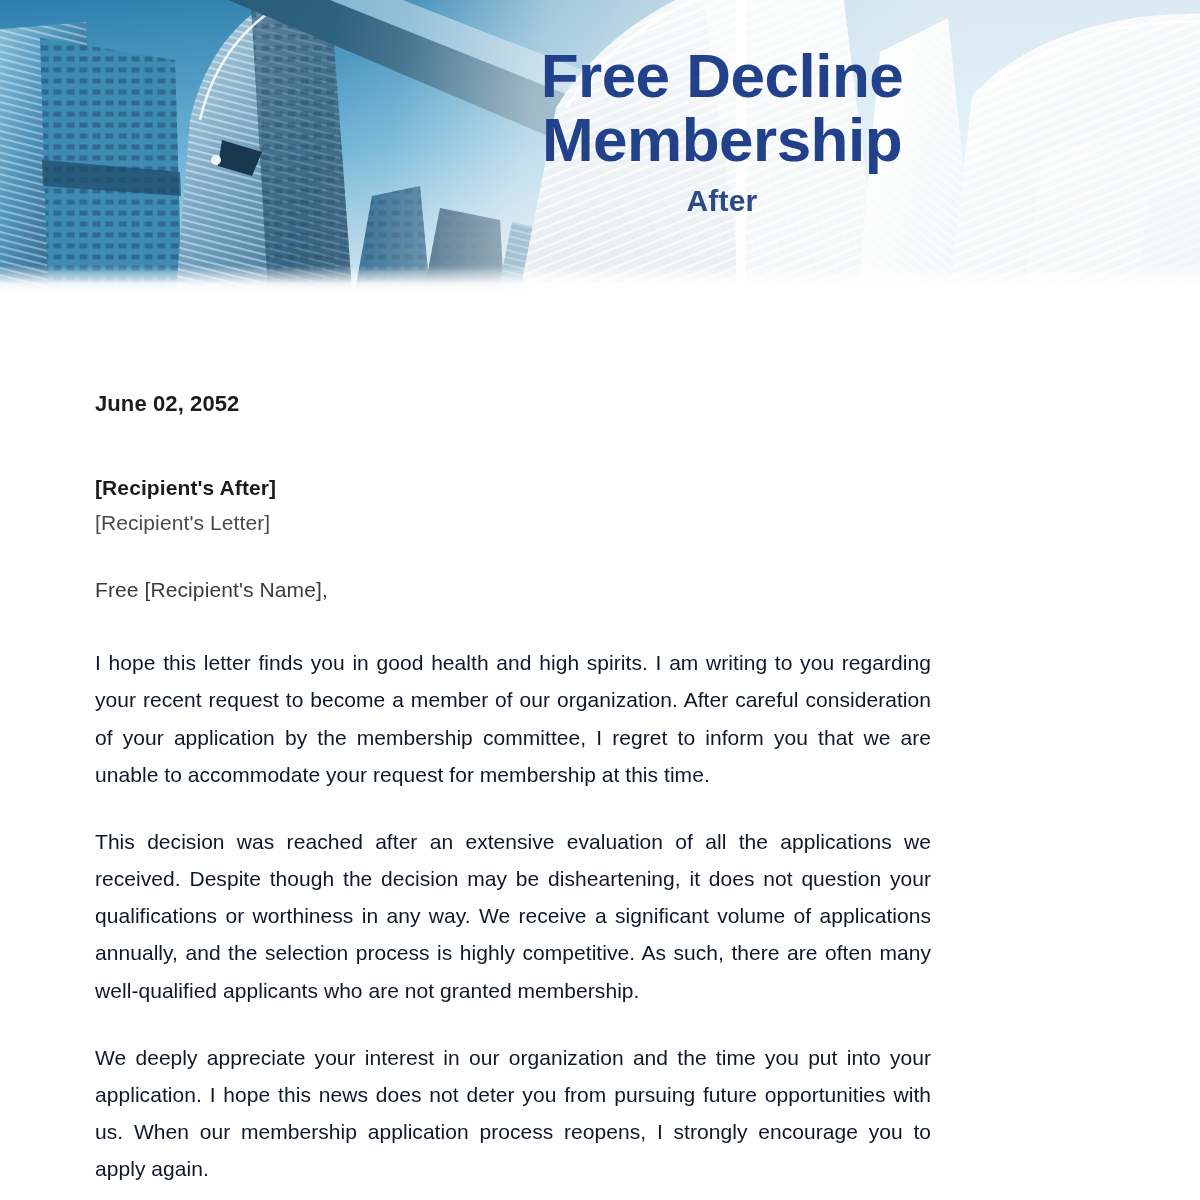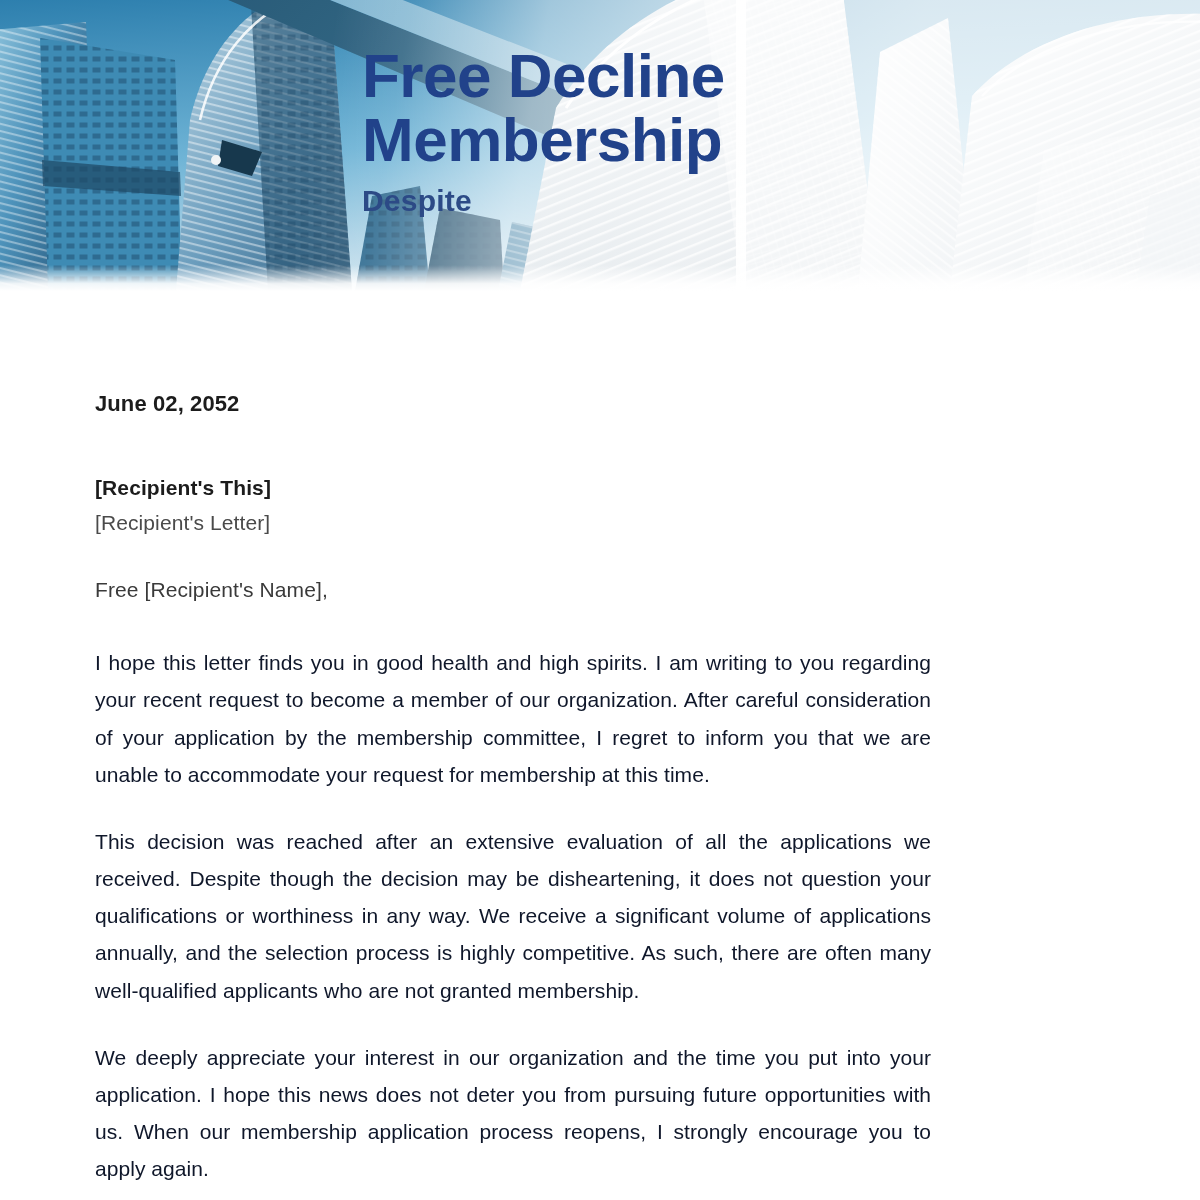--- a/index.html
+++ b/index.html
@@ -56,21 +56,21 @@
     height: 26px;
     background: linear-gradient(to bottom, rgba(255,255,255,0) 0%, rgba(255,255,255,0.92) 72%, #ffffff 100%);
     pointer-events: none;
   }
 
   .banner-title-block {
     position: absolute;
     top: 44px;
     right: 118px;
     width: 720px;
-    text-align: left;
+    text-align: center;
     z-index: 5;
   }
 
   .banner-title {
     font-size: 62px;
     font-weight: 700;
     line-height: 1.03;
     letter-spacing: -0.5px;
     color: #21428a;
     white-space: pre-line;
@@ -267,29 +267,29 @@
         <polygon points="1136,291 1150,196 1200,182 1200,291" fill="#c3d2dc" opacity="0.55"></polygon>
       </g>
     </svg>
 
     <div class="banner-overlay-wash"></div>
     <div class="banner-bottom-fade"></div>
 
     <div class="banner-title-block">
       <div class="banner-title">Free Decline
 Membership</div>
-      <div class="banner-subtitle">Despite</div>
+      <div class="banner-subtitle">After</div>
     </div>
   </div>
 
   <div class="letter-body">
 
     <div class="letter-date">June 02, 2052</div>
 
-    <div class="recipient-name">[Recipient's This]</div>
+    <div class="recipient-name">[Recipient's After]</div>
     <div class="recipient-address">[Recipient's Letter]</div>
 
     <div class="salutation">Free [Recipient's Name],</div>
 
     <p class="body-paragraph">I hope this letter finds you in good health and high spirits. I am writing to you regarding your recent request to become a member of our organization. After careful consideration of your application by the membership committee, I regret to inform you that we are unable to accommodate your request for membership at this time.</p>
     <p class="body-paragraph">This decision was reached after an extensive evaluation of all the applications we received. Despite though the decision may be disheartening, it does not question your qualifications or worthiness in any way. We receive a significant volume of applications annually, and the selection process is highly competitive. As such, there are often many well-qualified applicants who are not granted membership.</p>
     <p class="body-paragraph">We deeply appreciate your interest in our organization and the time you put into your application. I hope this news does not deter you from pursuing future opportunities with us. When our membership application process reopens, I strongly encourage you to apply again.</p>
 
   </div>
 

